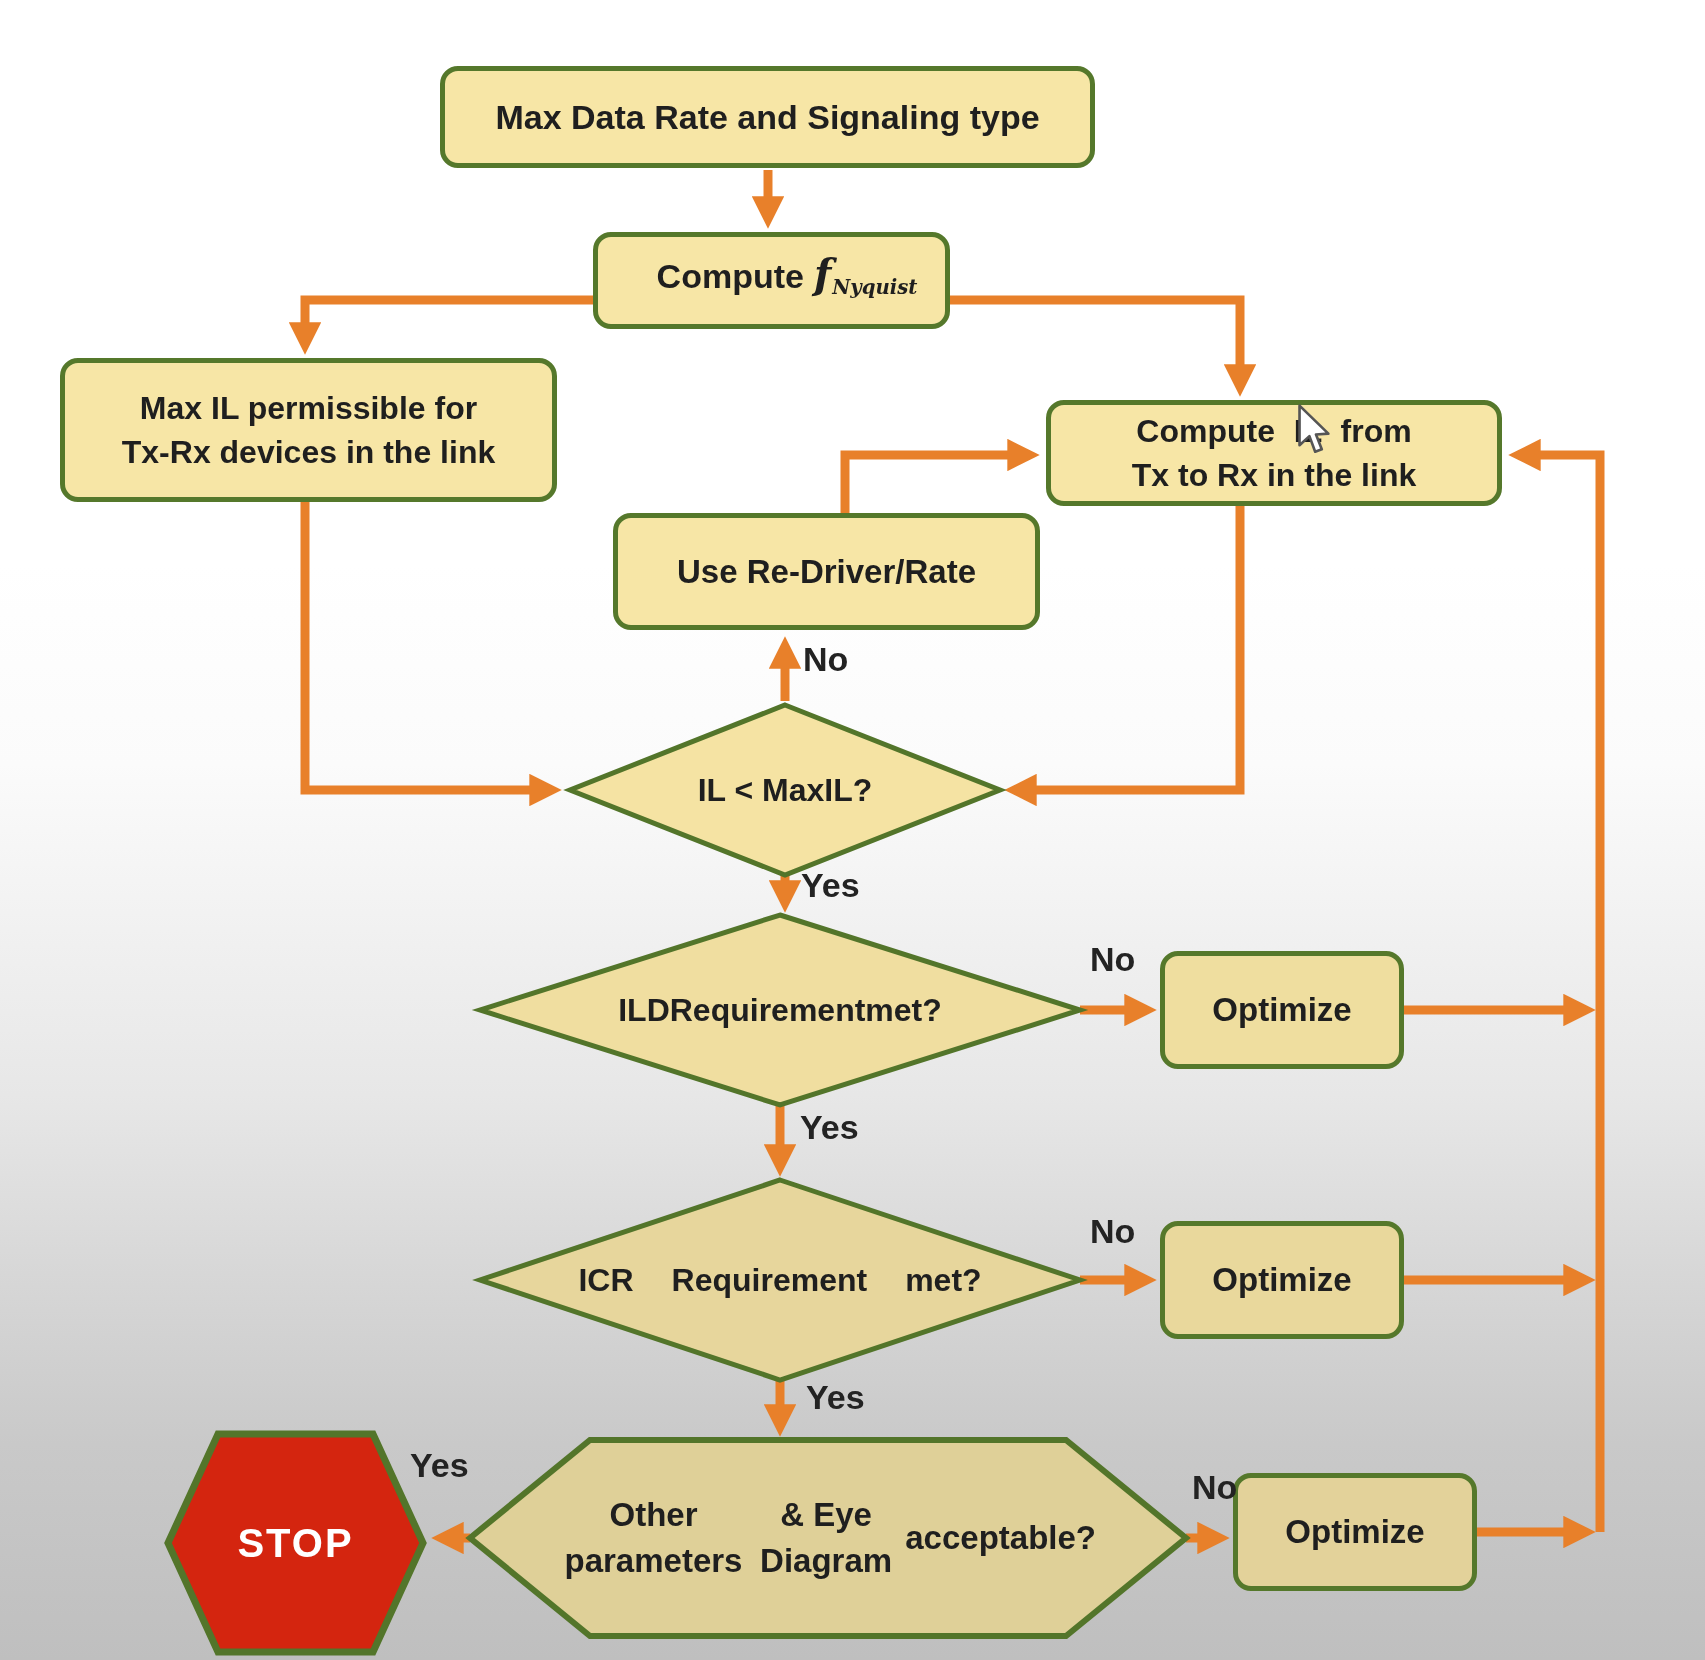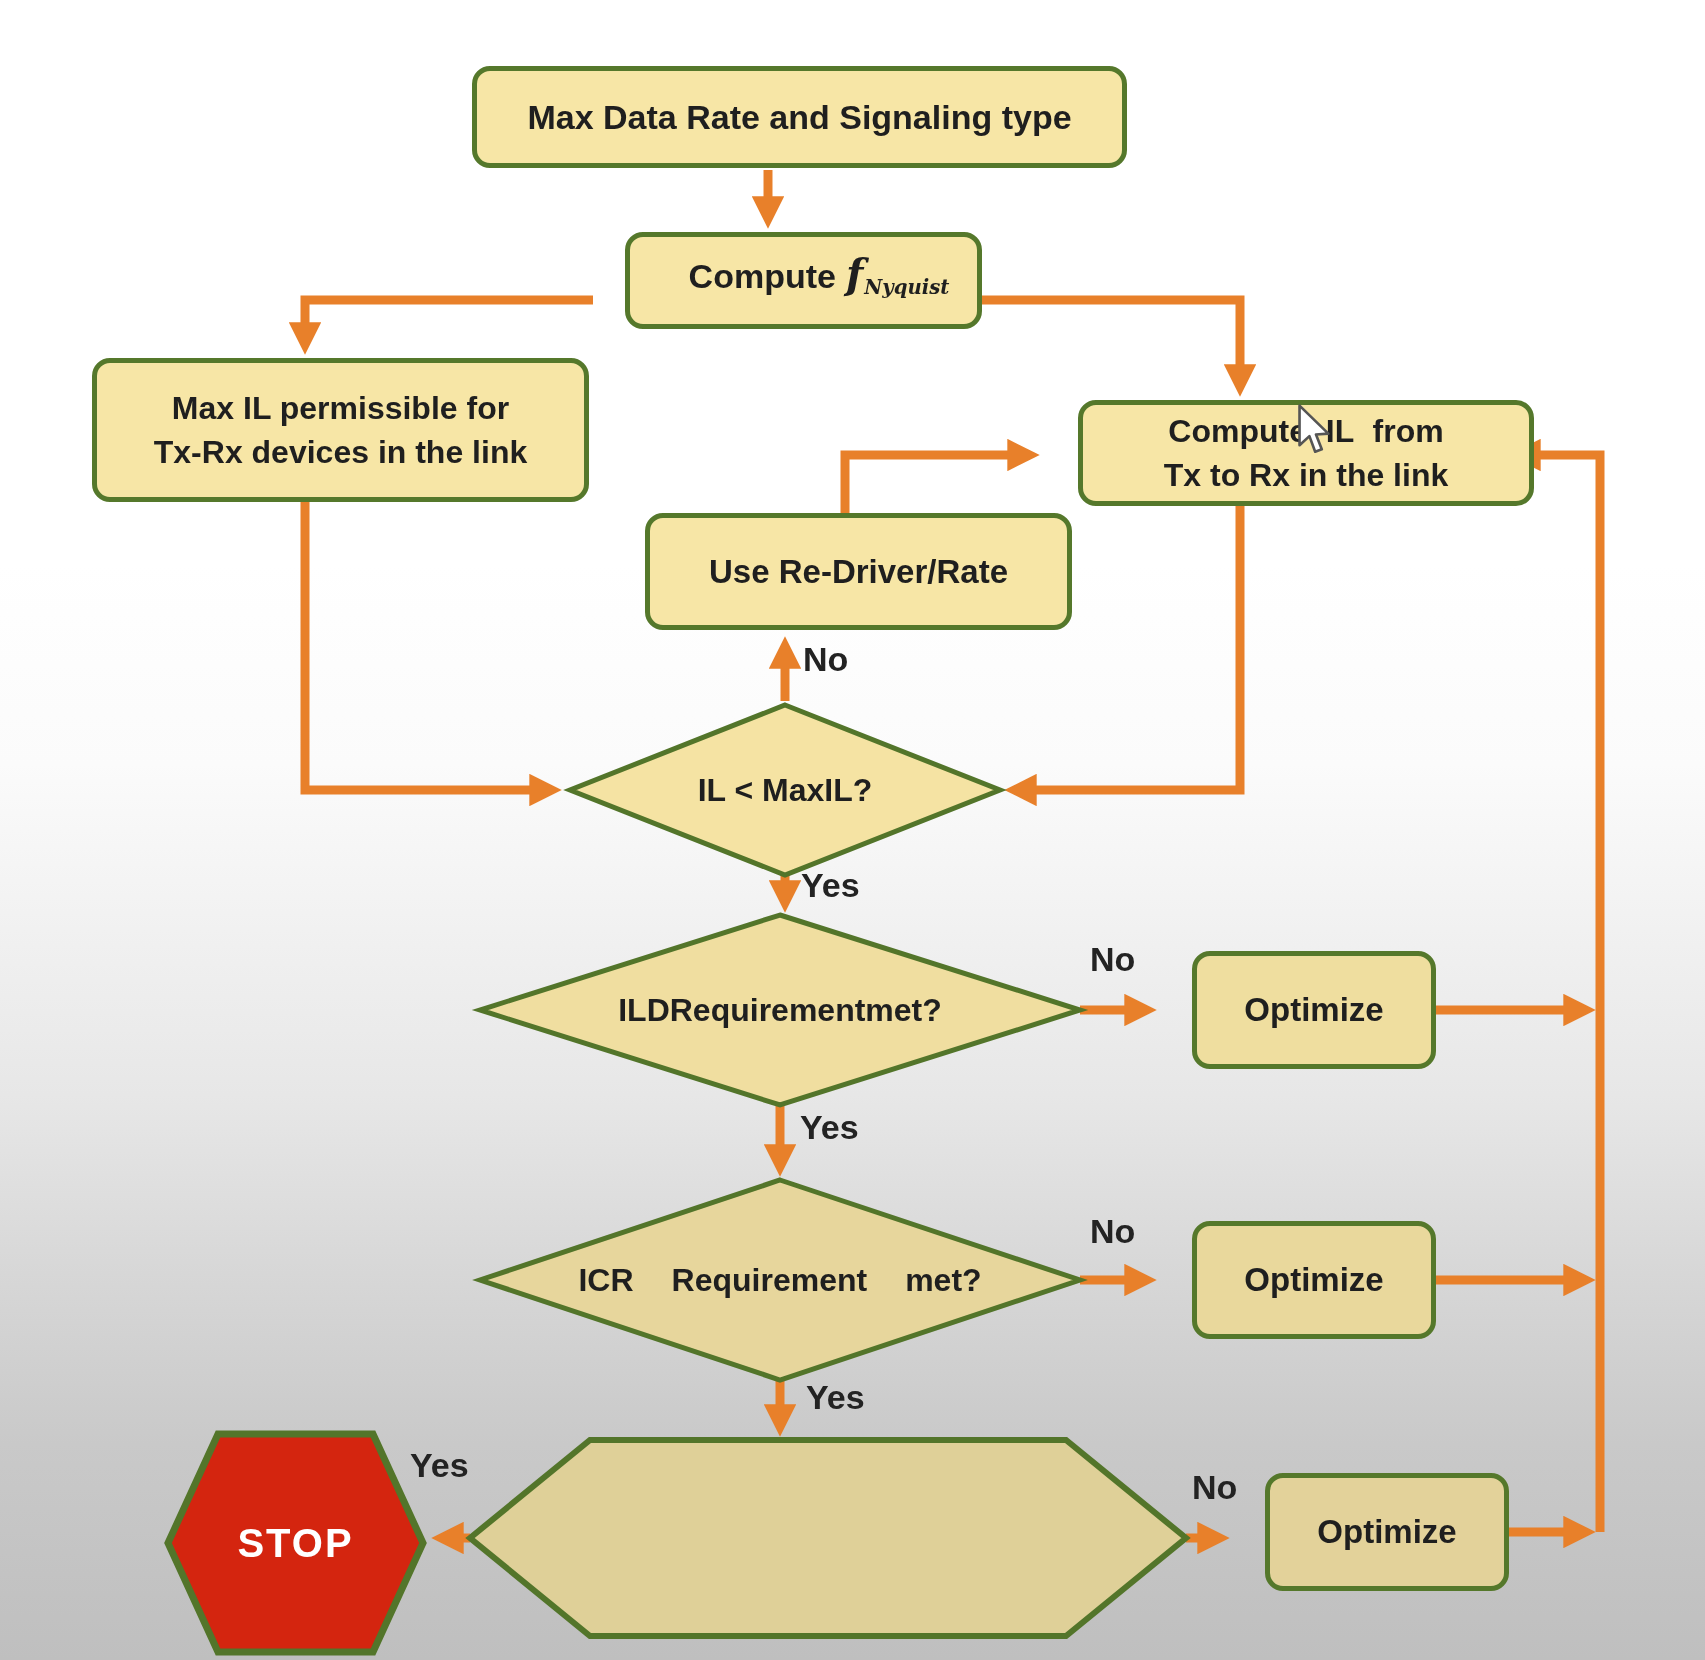--- a/index.html
+++ b/index.html
@@ -23,21 +23,20 @@
     border: 5px solid #55782B;
     border-radius: 18px;
     background: #F7E6A6;
     display: flex;
     flex-direction: column;
     align-items: center;
     justify-content: center;
     text-align: center;
     color: #1F1F1F;
     font-weight: 700;
-    margin-left: 32px;
   }
   .ntext {
     position: absolute;
     display: flex;
     align-items: center;
     justify-content: center;
     text-align: center;
     color: #1F1F1F;
     font-weight: 700;
     pointer-events: none;
@@ -140,20 +139,25 @@
     <div>Requirement</div>
     <div>met?</div>
   </div>
 
   <div class="ntext t32" style="left:630px; top:1192px; width:300px; height:176px;gap:38px;">
     <div>ICR</div>
     <div>Requirement</div>
     <div>met?</div>
   </div>
 
+  <div class="ntext t33" style="left:560px; top:1452px; width:536px; height:172px;">
+    <div>Other parameters</div>
+    <div>&amp; Eye Diagram</div>
+    <div>acceptable?</div>
+  </div>
 
   <div class="node t33" style="left:1160px; top:951px; width:244px; height:118px; background:#EFDE9F;">
     <div>Optimize</div>
   </div>
 
   <div class="node t33" style="left:1160px; top:1221px; width:244px; height:118px; background:#E9D89C;">
     <div>Optimize</div>
   </div>
 
   <div class="node t33" style="left:1233px; top:1473px; width:244px; height:118px; background:#E3D29A;">

